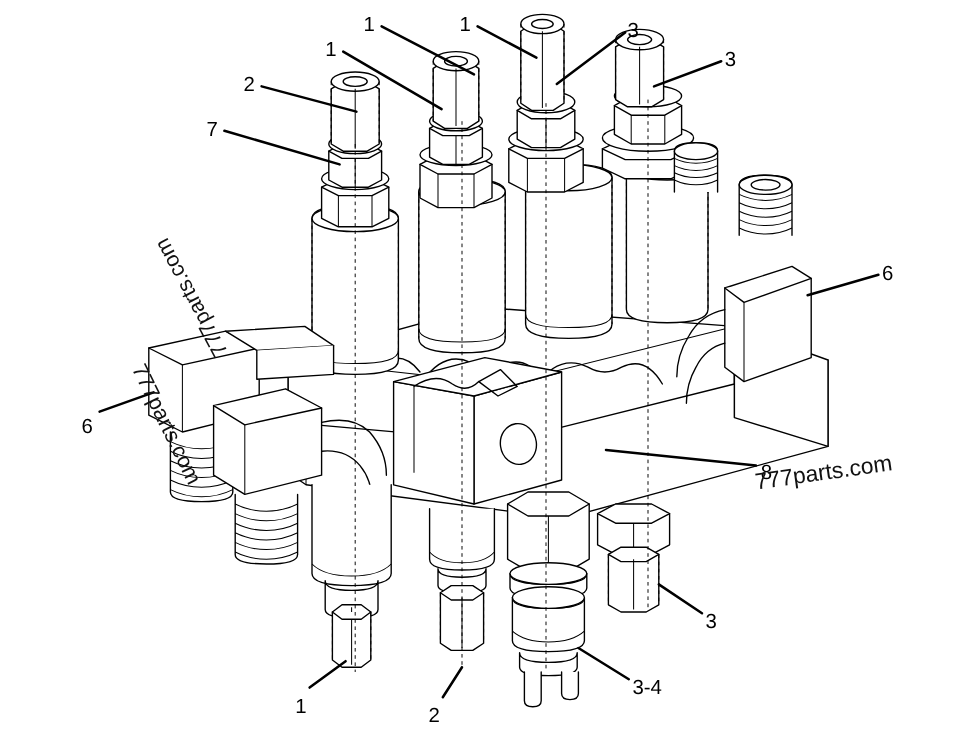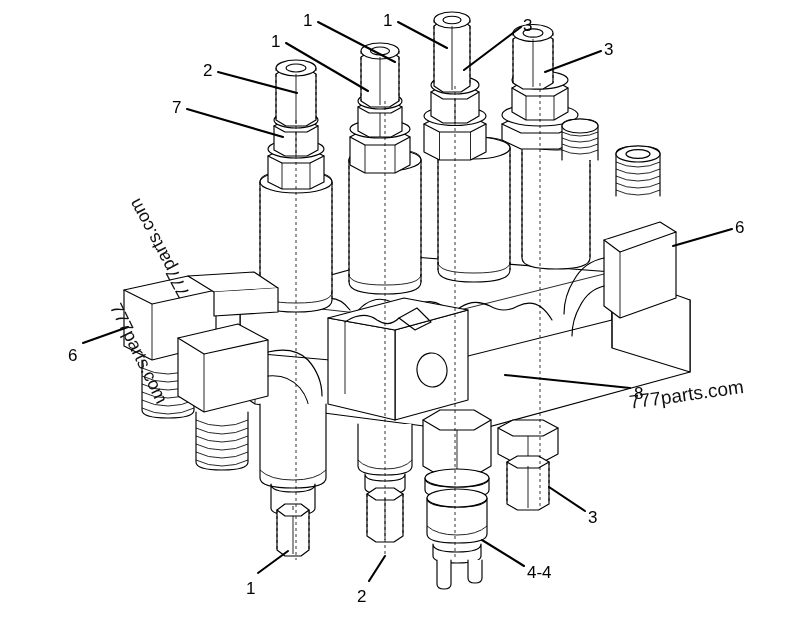--- a/index.html
+++ b/index.html
@@ -327,21 +327,21 @@
       <div class="cap" style="left: 523px; top: 17px;">3</div>
       <div class="cap" style="left: 271px; top: 33px;">1</div>
       <div class="cap" style="left: 604px; top: 41px;">3</div>
       <div class="cap" style="left: 203px; top: 62px;">2</div>
       <div class="cap" style="left: 172px; top: 99px;">7</div>
       <div class="cap" style="left: 735px; top: 219px;">6</div>
       <div class="cap" style="left: 68px; top: 347px;">6</div>
       <div class="cap" style="left: 634px; top: 385px;">8</div>
       <div class="cap" style="left: 246px; top: 580px;">1</div>
       <div class="cap" style="left: 357px; top: 588px;">2</div>
-      <div class="cap" style="left: 527px; top: 564px;">4-4</div>
+      <div class="cap" style="left: 527px; top: 564px;">3-4</div>
       <div class="cap" style="left: 588px; top: 509px;">3</div>
     </div>
 
   <div id="watermarks">
       <div class="wm" style="left: 628px; top: 392px; font-size: 19px; color: rgb(17, 17, 17); transform: rotate(-8deg); transform-origin: 0px 0px;">777parts.com</div>
       <div class="wm" style="left: 124px; top: 300px; font-size: 18px; color: rgb(17, 17, 17); transform: rotate(64deg); transform-origin: 0px 0px;">777parts.com</div>
       <div class="wm" style="left: 176px; top: 301px; font-size: 18px; color: rgb(17, 17, 17); transform: rotate(-118deg); transform-origin: 0px 0px;">777parts.com</div>
     </div>
 
 </div>

